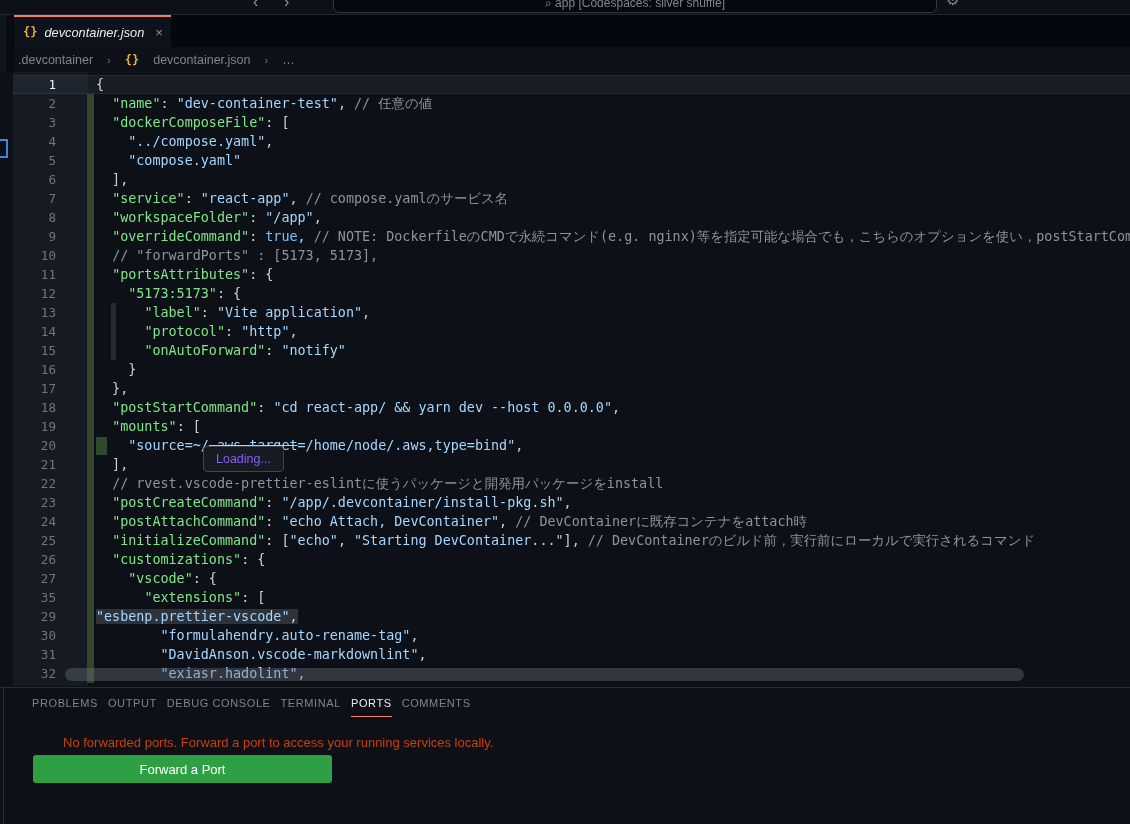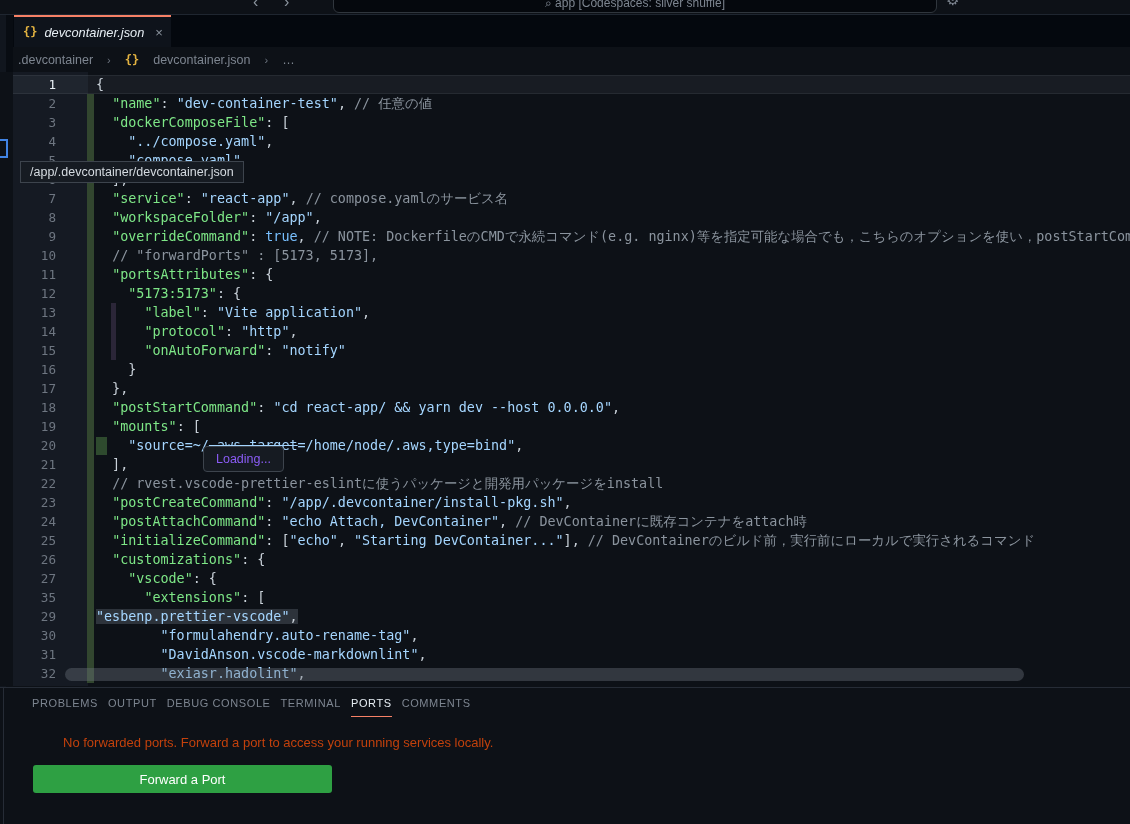--- a/index.html
+++ b/index.html
@@ -66,21 +66,21 @@
              background:rgba(110,118,129,0.38); z-index:25; }
 
   
   .panel { position:absolute; top:687px; left:0; width:1130px; height:137px; background:#0d1117;
            border-top:1px solid #262c36; }
   .panel-left-line { position:absolute; left:3px; top:0; width:1px; height:137px; background:#262c36; }
   .panel-tabs { position:absolute; top:9px; left:32px; display:flex; gap:10px; }
   .ptab { font-size:11px; letter-spacing:0.6px; color:#7d8590; padding-bottom:7px; }
   .ptab.active { color:#e6edf3; border-bottom:1px solid #f78166; }
   .panel-msg { position:absolute; top:47px; left:33px; font-size:13px; color:#c2410c;margin-left:30px; }
-  .fwd-btn { position:absolute; top:77px; left:33px; width:299px; height:28px; background:#2ea043;
+  .fwd-btn { position:absolute; top:67px; left:33px; width:299px; height:28px; background:#2ea043;
              border:none; border-radius:3px; color:#ffffff; font-size:13px; font-family:"Liberation Sans", sans-serif; }
 </style>
 </head>
 <body>
 
 <div class="screen">
 
   <div class="side-strip"></div>
   <div class="side-seam"></div>
 
@@ -271,21 +271,20 @@
           <span class="code"><span class="c-pun">        </span><span class="c-str">"DavidAnson.vscode-markdownlint"</span><span class="c-pun">,</span></span>
         </div>
         <div class="line" style="top: 592px;">
           <span class="ln">32</span>
           <span class="git"></span>
           <span class="code"><span class="c-pun">        </span><span class="c-str">"exiasr.hadolint"</span><span class="c-pun">,</span></span>
         </div>
       </div>
   </div>
 
-  <div class="tip-path">/app/.devcontainer/devcontainer.json</div>
   <div class="tip-loading">Loading...</div>
 
   <div class="hscroll"></div>
 
   <div class="panel">
     <div class="panel-left-line"></div>
     <div class="panel-tabs" id="panel-tabs">
         <span class="ptab">PROBLEMS</span>
         <span class="ptab">OUTPUT</span>
         <span class="ptab">DEBUG CONSOLE</span>

